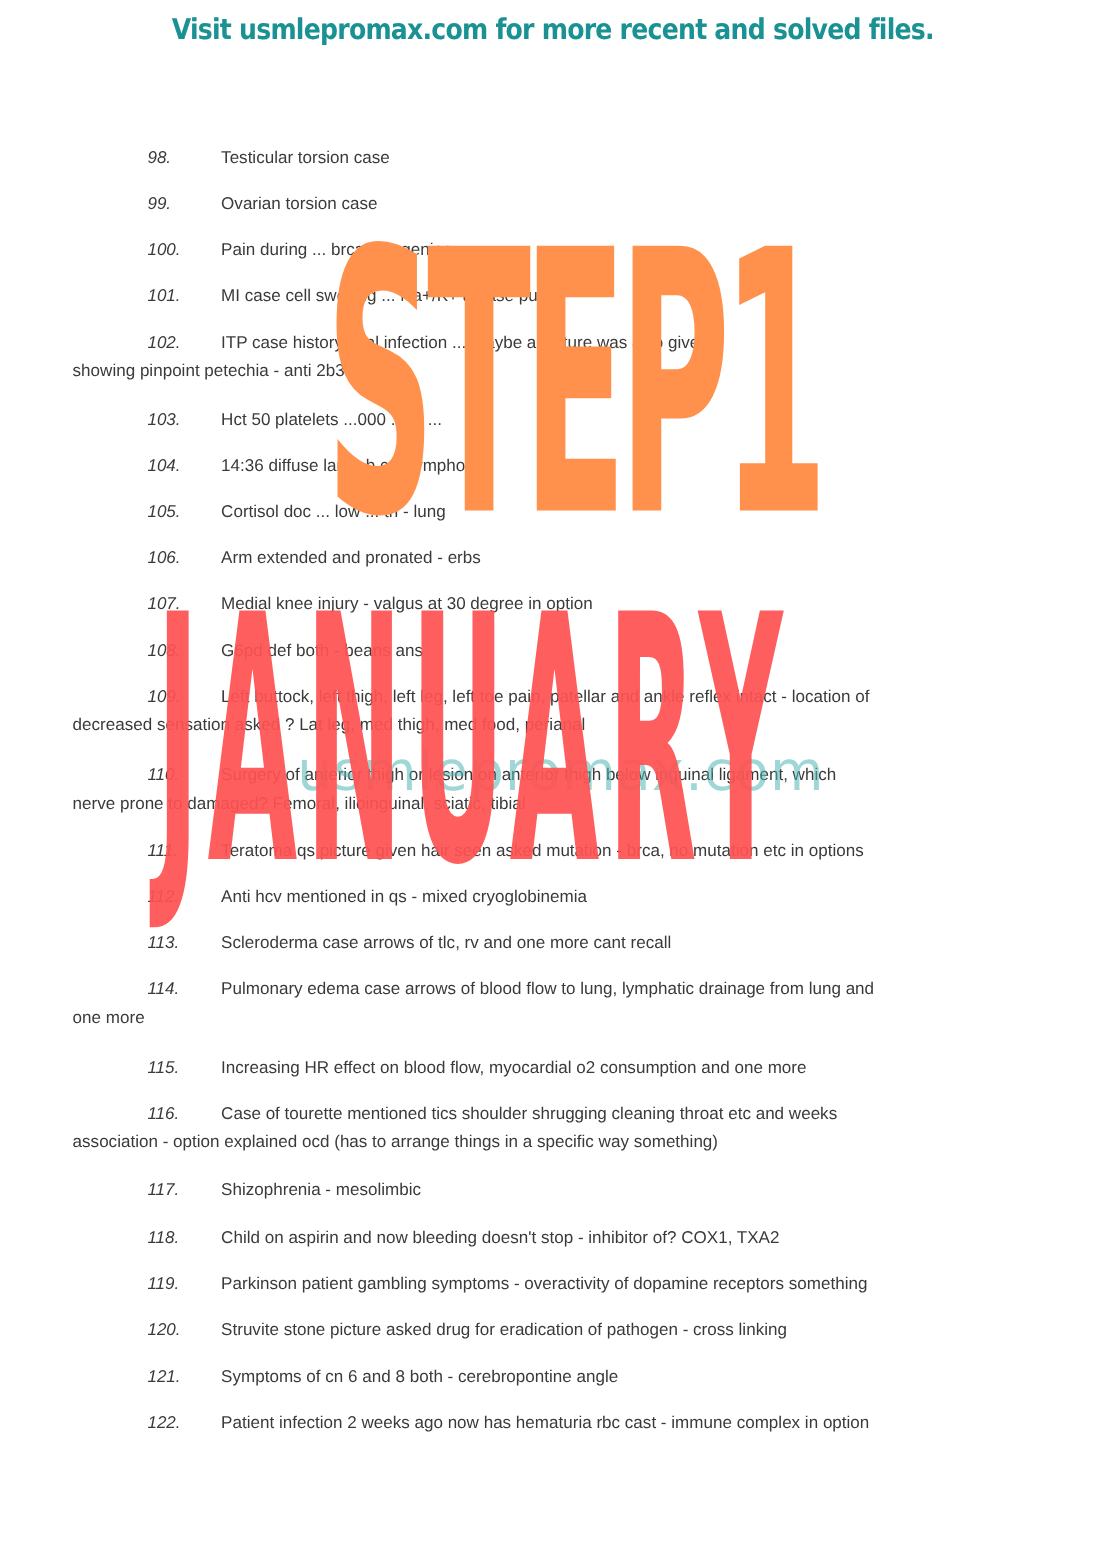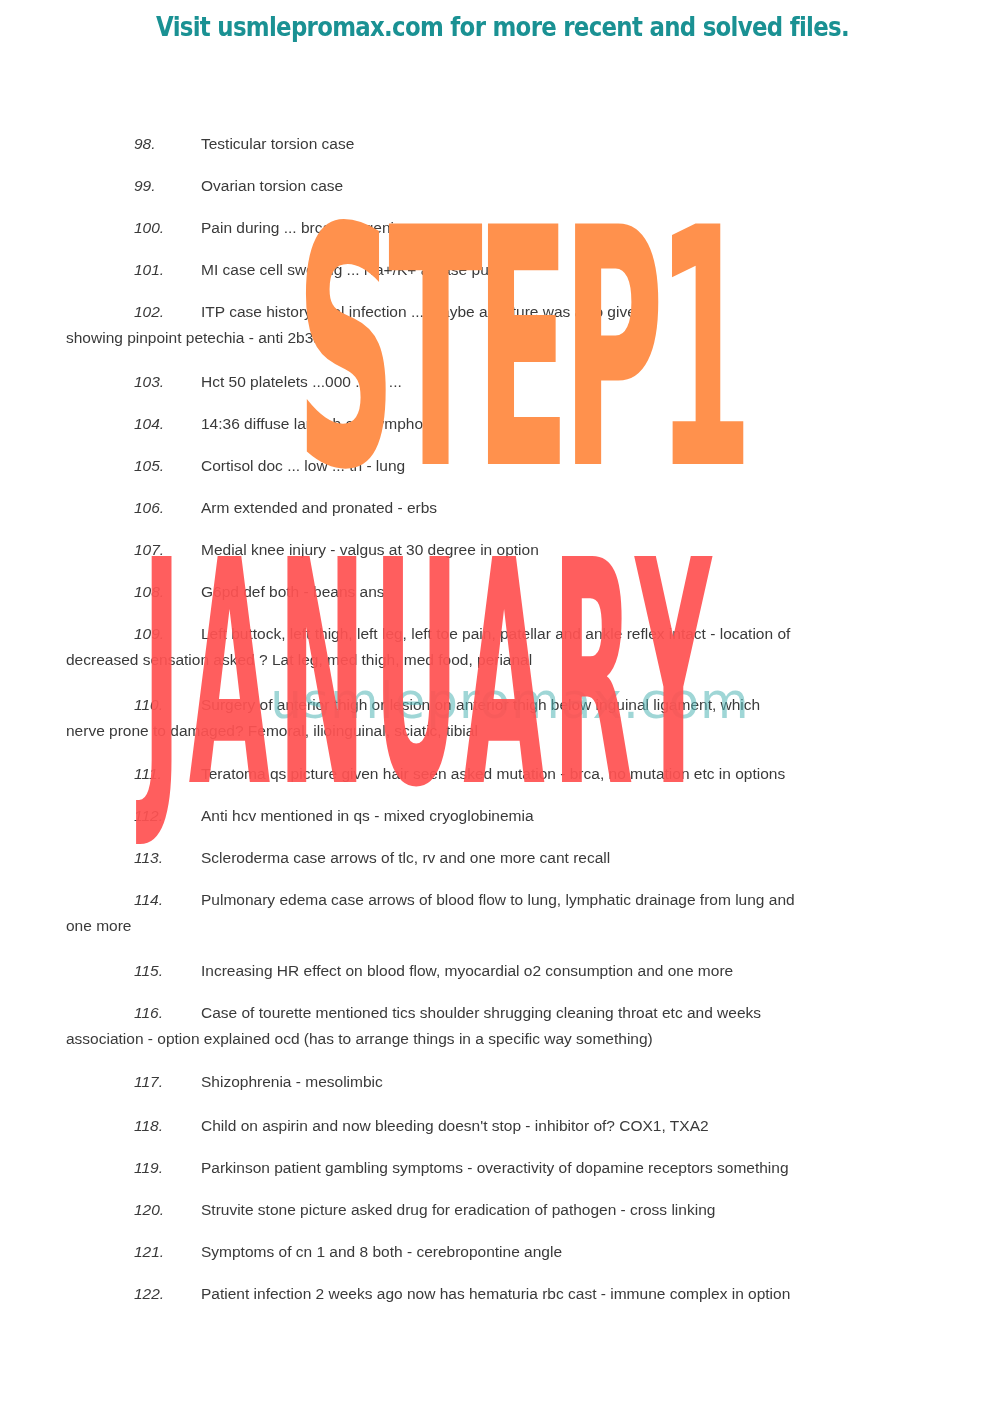--- a/index.html
+++ b/index.html
@@ -137,21 +137,21 @@
   <div class="item" style="top:1155px">
     <span class="num">119.</span>
     <span class="first">Parkinson patient gambling symptoms - overactivity of dopamine receptors something</span>
   </div>
   <div class="item" style="top:1197px">
     <span class="num">120.</span>
     <span class="first">Struvite stone picture asked drug for eradication of pathogen - cross linking</span>
   </div>
   <div class="item" style="top:1239px">
     <span class="num">121.</span>
-    <span class="first">Symptoms of cn 1 and 8 both - cerebropontine angle</span>
+    <span class="first">Symptoms of cn 6 and 8 both - cerebropontine angle</span>
   </div>
   <div class="item" style="top:1281px">
     <span class="num">122.</span>
     <span class="first">Patient infection 2 weeks ago now has hematuria rbc cast - immune complex in option</span>
   </div>
 </div>
 
 <div class="wm-site">usmlepromax.com</div>
 <div class="wm-step">STEP1</div>
 <div class="wm-jan">JANUARY</div>

